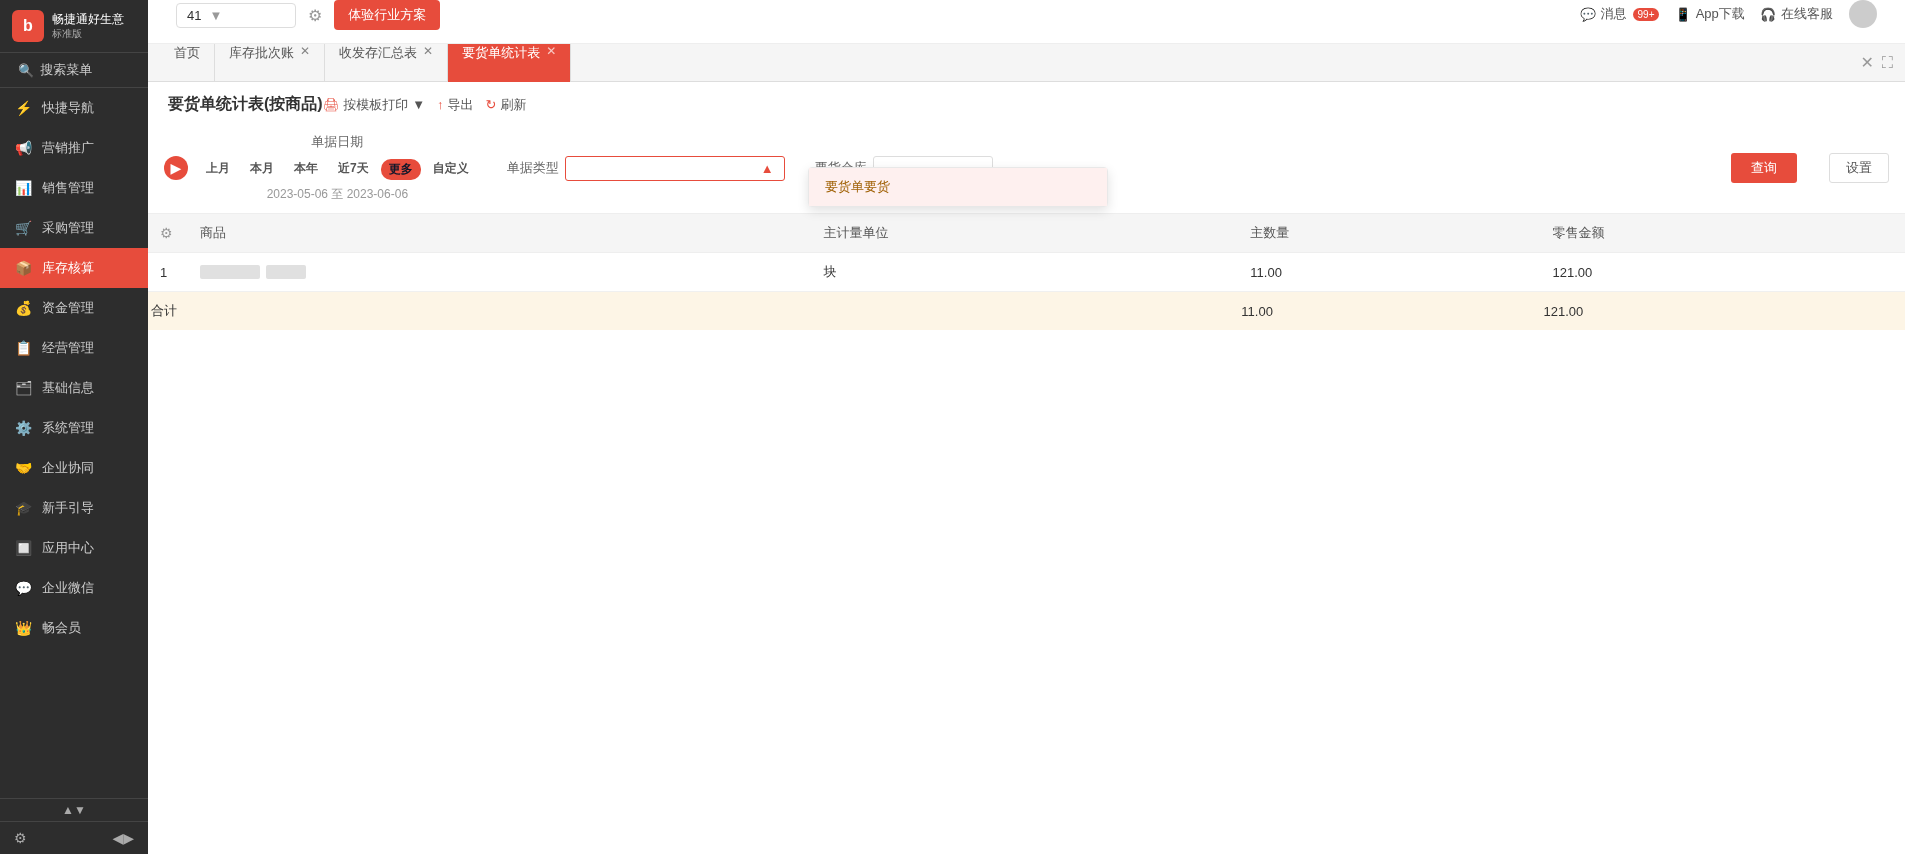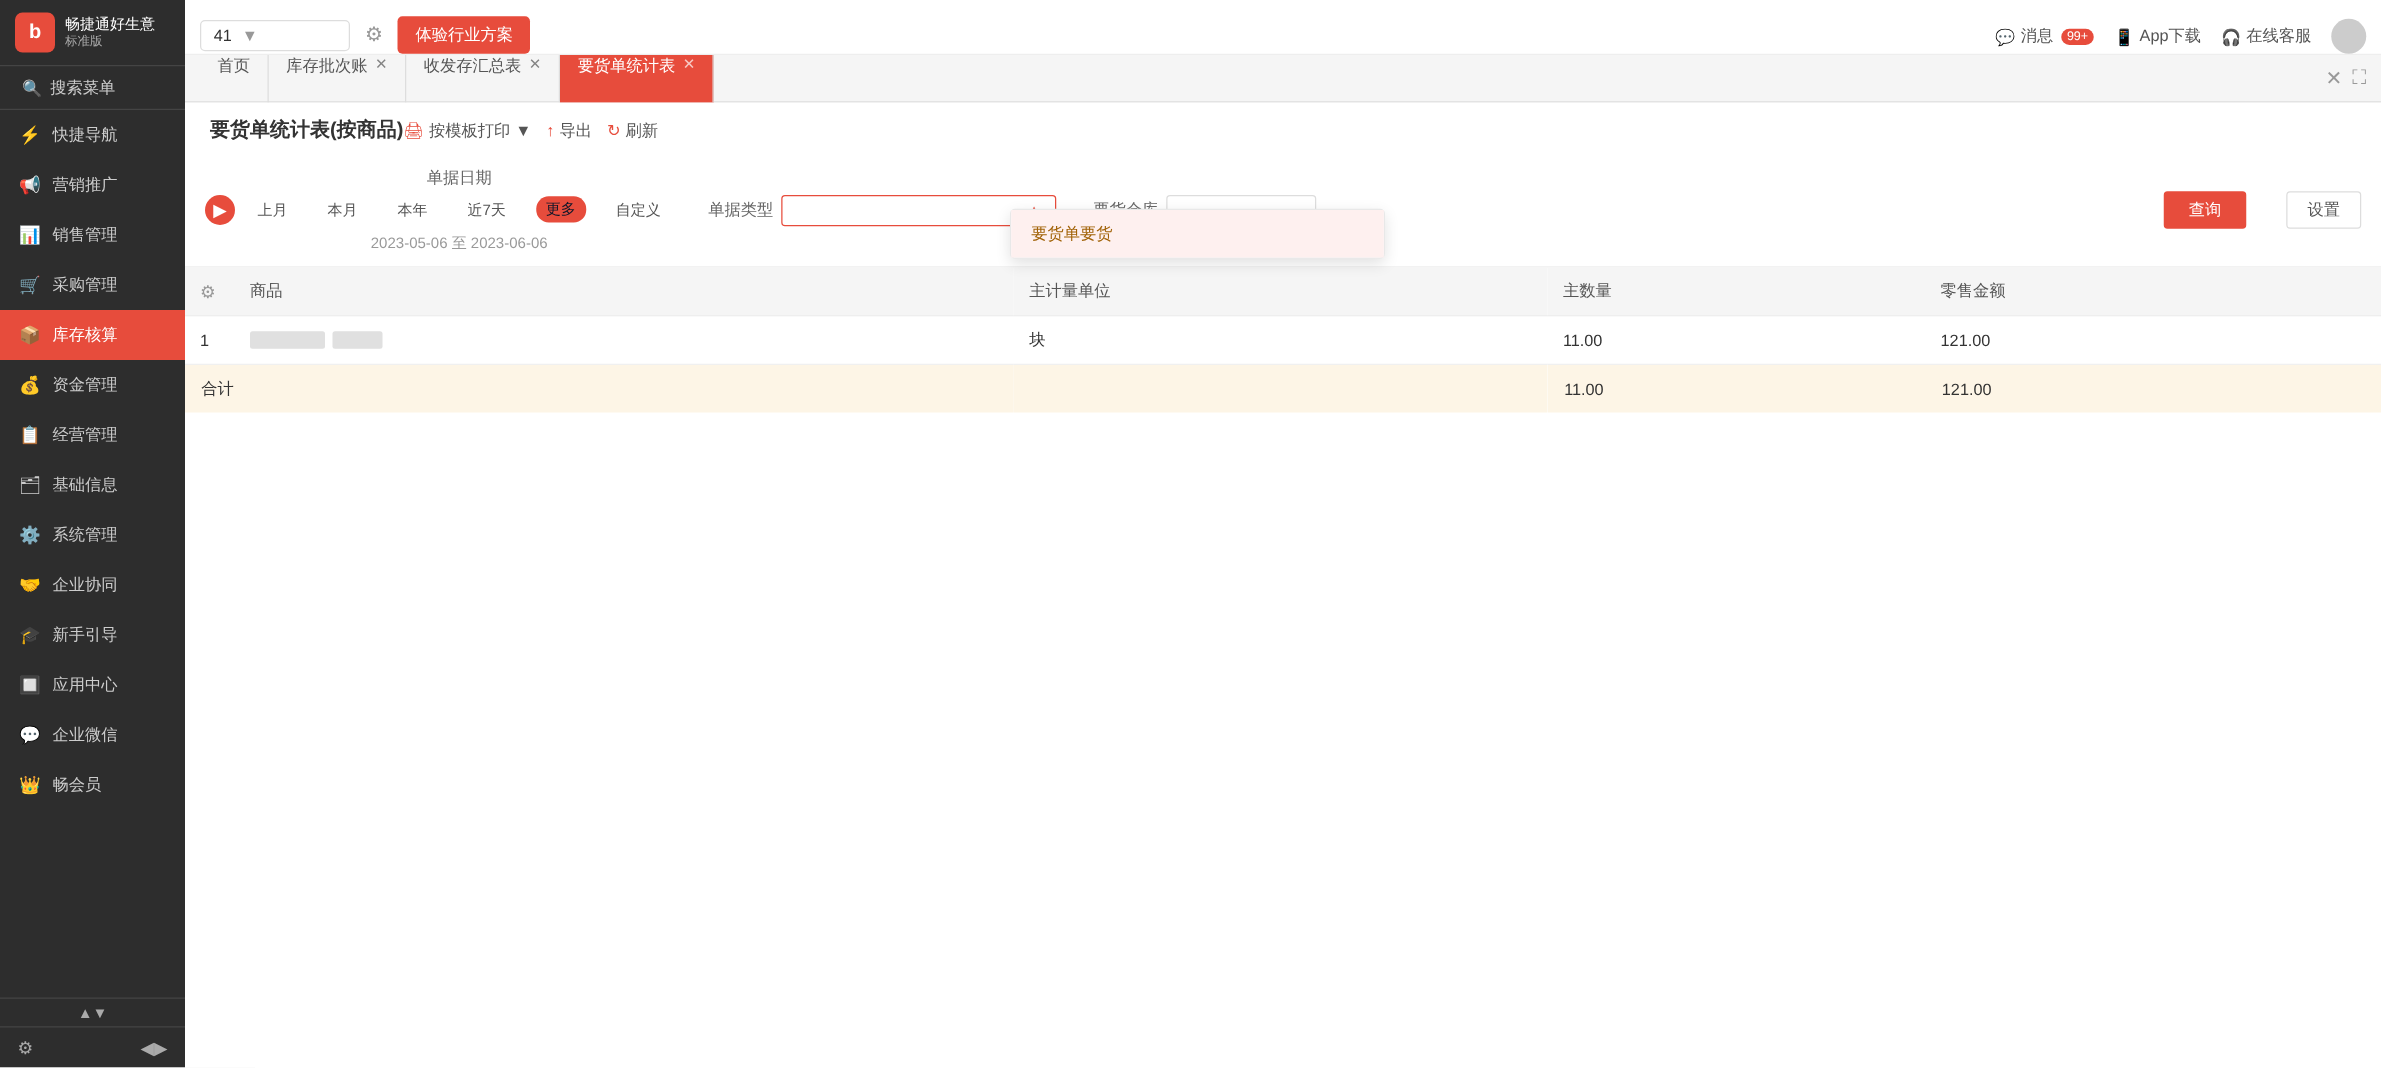--- a/index.html
+++ b/index.html
@@ -95,23 +95,23 @@
       flex: 1;
       display: flex;
       flex-direction: column;
       overflow: hidden;
       background: #fff;
     }
 
     
     .topbar {
       display: flex;
-      align-items: flex-end;
+      align-items: flex-start;
       justify-content: space-between;
-      padding: 0 12px;
+      padding: 0 28px;
       height: 44px;
       background: #fff;
       border-bottom: 1px solid #eee;
       flex-shrink: 0;
     }
     .topbar-left { display: flex; align-items: center; gap: 12px; }
     .company-select {
       display: flex;
       align-items: center;
       border: 1px solid #ddd;
@@ -225,21 +225,21 @@
       display: flex;
       align-items: center;
       justify-content: center;
       color: #fff;
       cursor: pointer;
       flex-shrink: 0;
       font-size: 14px;
     }
     .filter-group { display: flex; align-items: center; gap: 6px; flex-wrap: nowrap; flex-direction: column; }
     .filter-label { color: #666; font-size: 13px; white-space: nowrap; }
-    .date-options { display: flex; gap: 16px; align-items: flex-start; }
+    .date-options { display: flex; gap: 4px; align-items: flex-end; font-weight: bold; }
     .date-opt {
       padding: 3px 8px;
       font-size: 12px;
       color: #555;
       cursor: pointer;
       border-radius: 2px;
     }
     .date-opt.badge-red {
       background: #e74c3c;
       color: #0f172a;
@@ -351,21 +351,21 @@
     .product-placeholder2 { width: 40px; height: 14px; background: #e0e0e0; border-radius: 2px; display: inline-block; }
 
     
     .table-footer {
       background: #fdf5e6;
       border-top: 1px solid #eee;
       position: sticky;
       bottom: 0;
     }
     .table-footer td {
-      padding: 10px 13px;
+      padding: 10px 3px;
       color: #333;
       font-size: 13px;
     }
 
     
     .settings-icon { color: #999; cursor: pointer; font-size: 14px; }
   </style>
 </head>
 <body>
 

